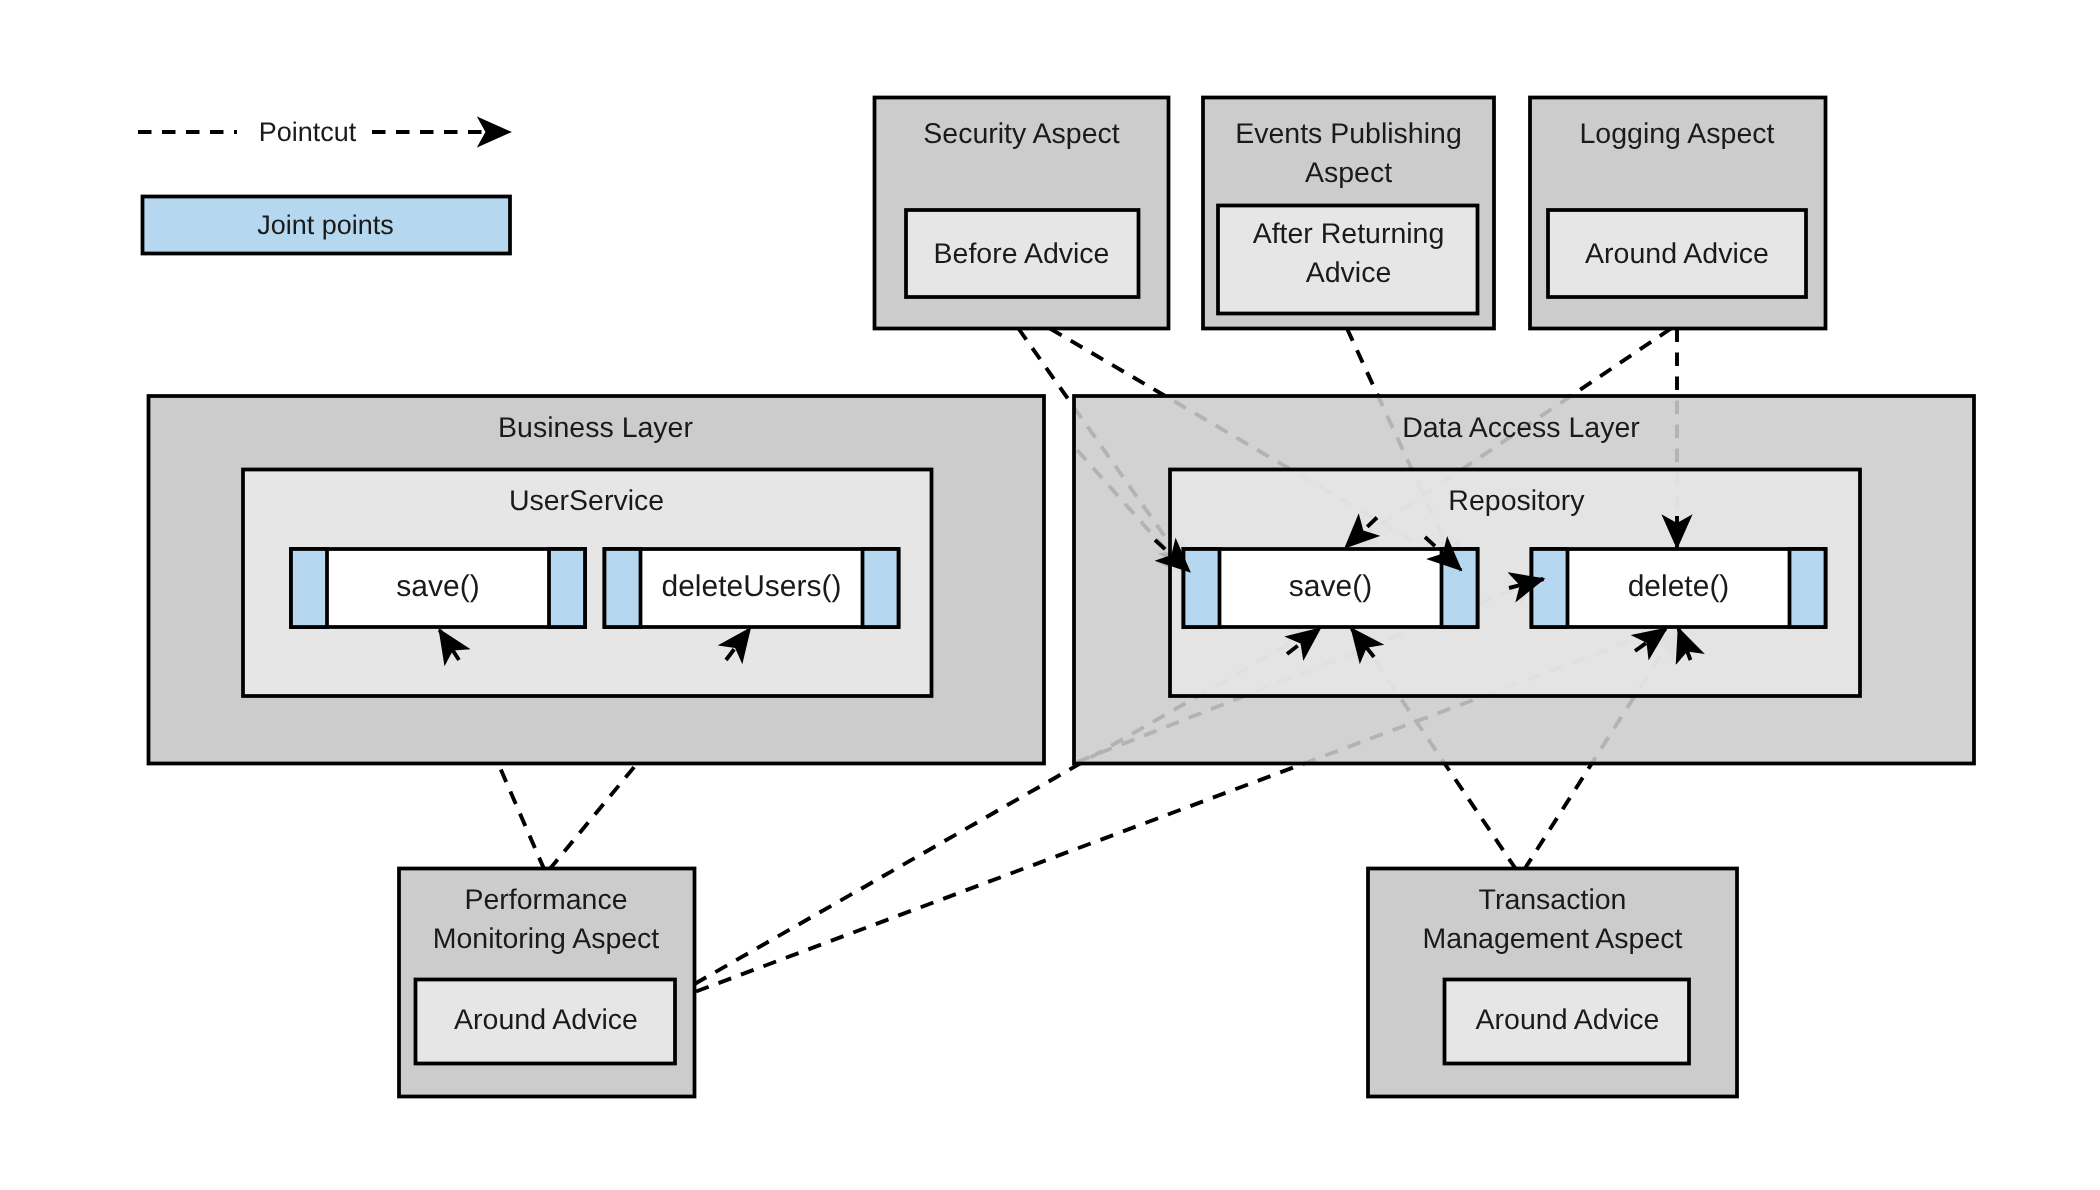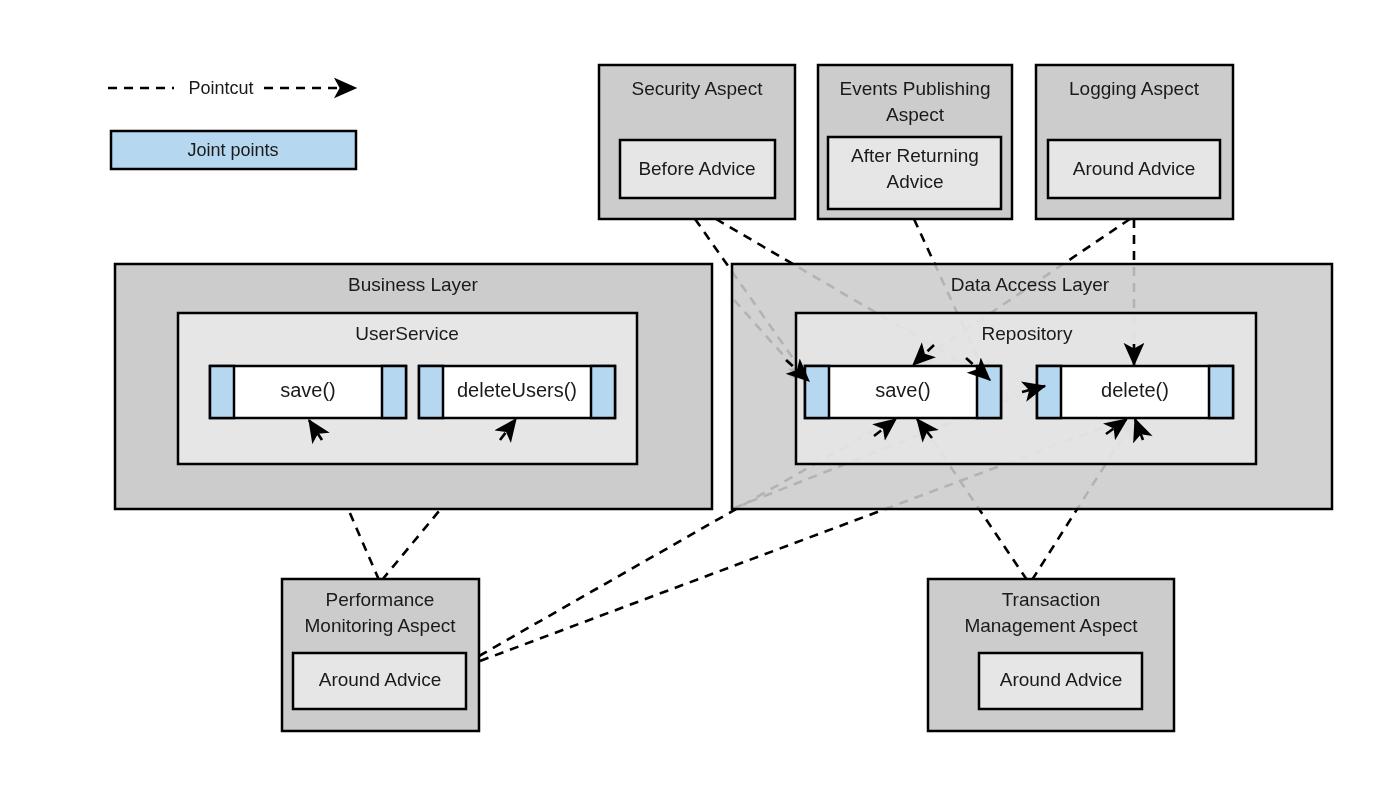--- a/index.html
+++ b/index.html
@@ -11,21 +11,20 @@
     width: 1400px;
     height: 793px;
     font-family: "Liberation Sans", sans-serif;
     overflow: hidden;
     position: relative;
   }
   #diagram-root {
     position: relative;
     width: 1256px;
     height: 793px;
-    margin-left: 16px;
   }
   svg#diagram-svg {
     position: absolute;
     top: 0;
     left: 0;
     width: 1400px;
     height: 793px;
   }
   .box-outer {
     fill: #cccccc;

